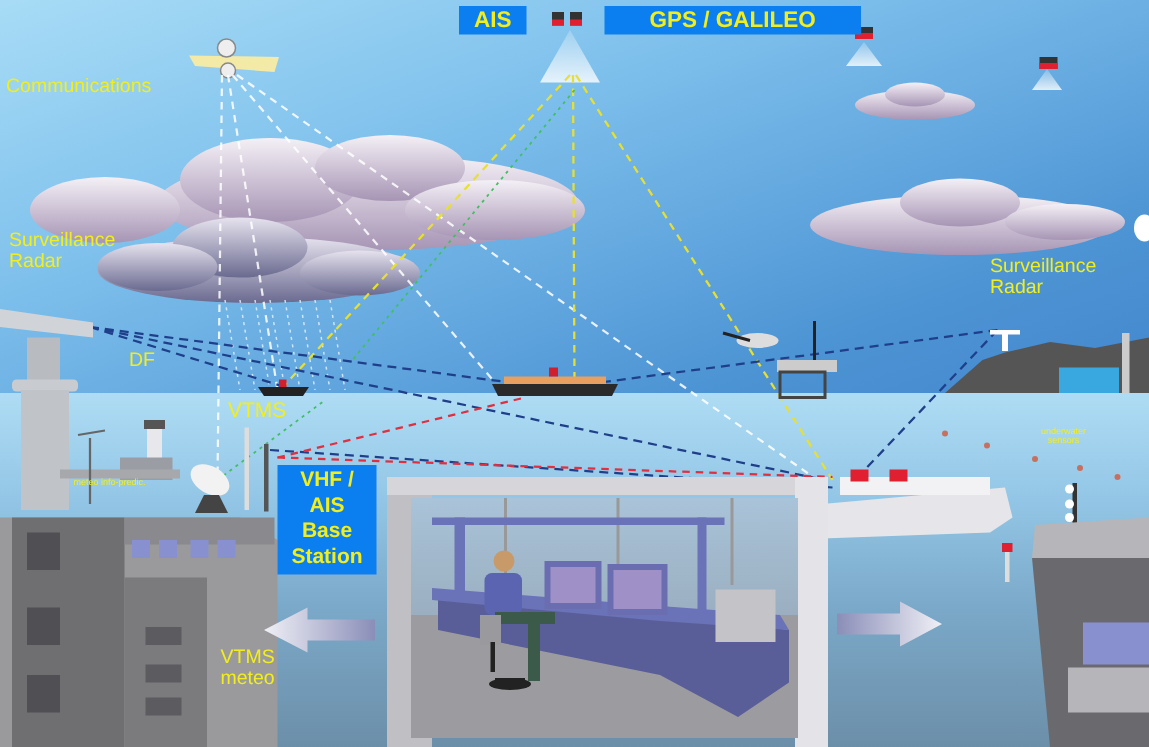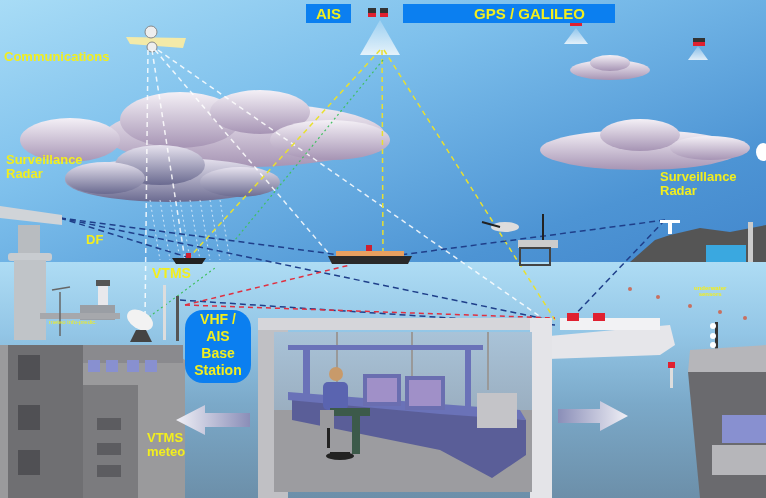--- a/index.html
+++ b/index.html
@@ -1,21 +1,21 @@
 <!DOCTYPE html>
 <html><head>
 <meta charset="utf-8">
 <style>
   html,body{margin:0;padding:0;}
   body{width:766px;height:498px;overflow:hidden;font-family:"Liberation Sans",sans-serif;background:#fff;}
   #scene{position:relative;width:766px;height:498px;overflow:hidden;
     background:linear-gradient(160deg,#a8dcf6 0%,#7ec0ec 25%,#4d94d4 55%,#2d6bbd 100%);}
   .sea{position:absolute;left:0;top:262px;width:766px;height:236px;
     background:linear-gradient(180deg,#aedcf4 0%,#93c6e6 30%,#7ba9c9 60%,#6c8fa9 100%);}
-  .lbl{position:absolute;color:#f2ee1e;font-weight:bold;white-space:nowrap;line-height:1.05;}
+  .lbl{position:absolute;color:#f2ee1e;font-weight:normal;white-space:nowrap;line-height:1.05;}
   .box{position:absolute;background:#0b7ff0;color:#f2ee1e;font-weight:bold;text-align:center;white-space:nowrap;}
   svg.layer{position:absolute;left:0;top:0;}
   .right-edge{position:absolute;left:756px;top:143px;width:14px;height:18px;background:#fff;border-radius:50%;}
 </style>
 </head>
 <body>
 
 <div id="scene">
   <div class="sea"></div>
 
@@ -265,38 +265,38 @@
       <rect x="330" y="408" width="40" height="8" fill="#3c5a4a"></rect>
       <rect x="352" y="414" width="8" height="40" fill="#3c5a4a"></rect>
       <rect x="330" y="452" width="20" height="4" fill="#222"></rect>
       <rect x="320" y="410" width="14" height="20" fill="#9a9a9e"></rect>
       <rect x="327" y="428" width="3" height="20" fill="#222"></rect>
       <ellipse cx="340" cy="456" rx="14" ry="4" fill="#222"></ellipse>
     </g>
   </svg>
 
   <div class="box" style="left:306px;top:4px;width:45px;height:19px;font-size:15px;line-height:19px;">AIS</div>
-  <div class="box" style="left:403px;top:4px;width:171px;height:19px;font-size:15px;line-height:19px;padding-left:41px;">GPS / GALILEO</div>
+  <div class="box" style="left:403px;top:4px;width:171px;height:19px;font-size:15px;line-height:19px;">GPS / GALILEO</div>
 
   <div class="lbl" style="left:4px;top:50px;font-size:13px;">Communications</div>
 
   <div class="lbl" style="left:6px;top:153px;font-size:13px;">
     <div>Surveillance</div>
     <div>Radar</div>
   </div>
   <div class="lbl" style="left:660px;top:170px;font-size:13px;">
     <div>Surveillance</div>
     <div>Radar</div>
   </div>
 
   <div class="lbl" style="left:86px;top:233px;font-size:13px;">DF</div>
   <div class="lbl" style="left:152px;top:266px;font-size:14px;">VTMS</div>
   <div class="lbl" style="left:49px;top:319px;font-size:6px;font-weight:normal;">meteo info-predic.</div>
 
-  <div class="box" style="left:185px;top:310px;width:66px;height:73px;font-size:14px;line-height:17px;padding-top:1px;box-sizing:border-box;border-radius:18px;">
+  <div class="box" style="left:185px;top:310px;width:66px;height:73px;font-size:14px;line-height:17px;padding-top:1px;box-sizing:border-box;">
     <div>VHF /</div>
     <div>AIS</div>
     <div>Base</div>
     <div>Station</div>
   </div>
 
   <div class="lbl" style="left:694px;top:285px;font-size:6px;text-align:center;">
     <div>underwater</div>
     <div>sensors</div>
   </div>

